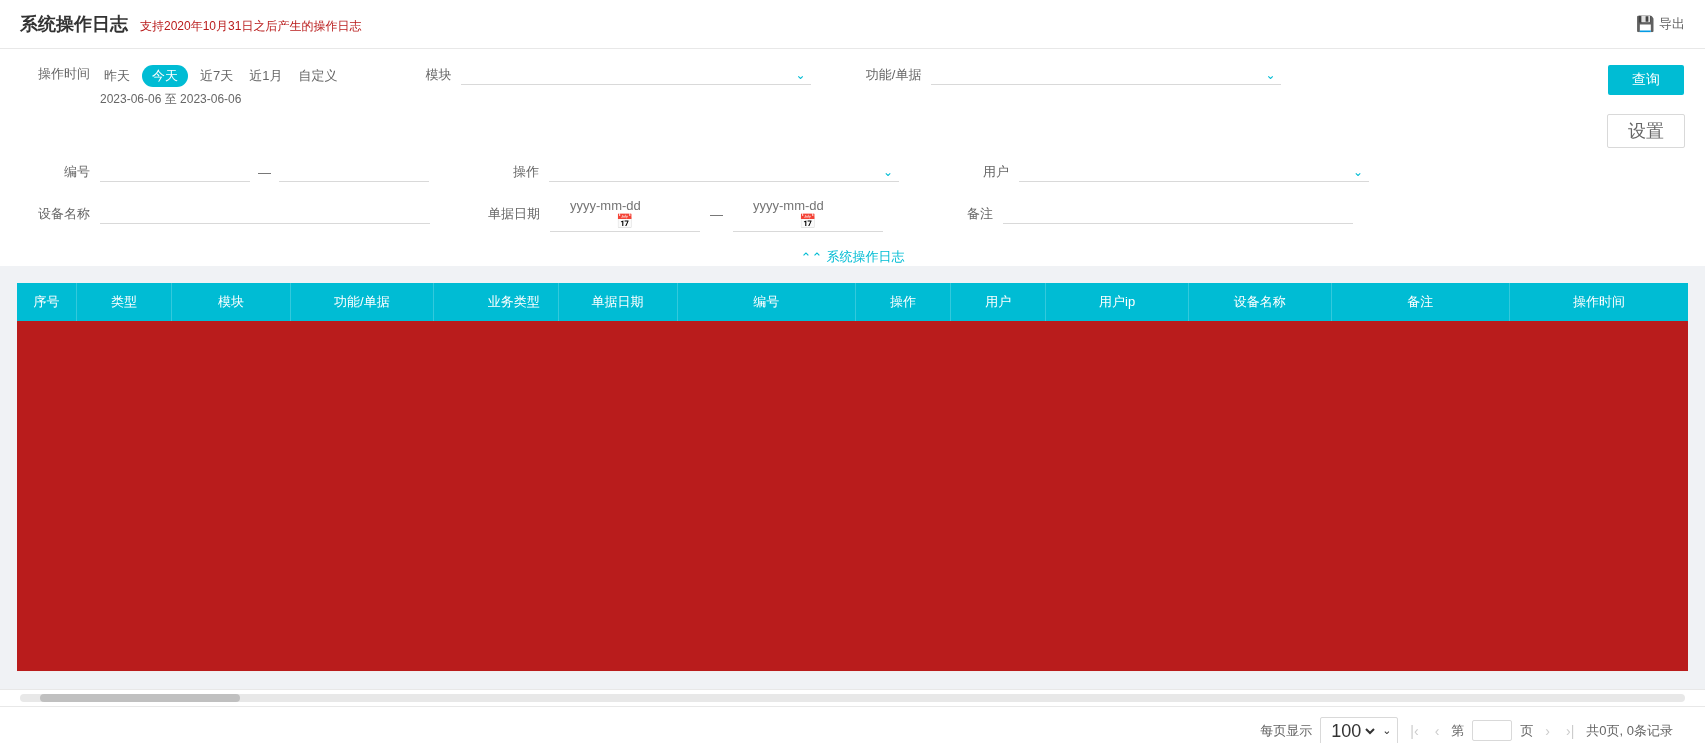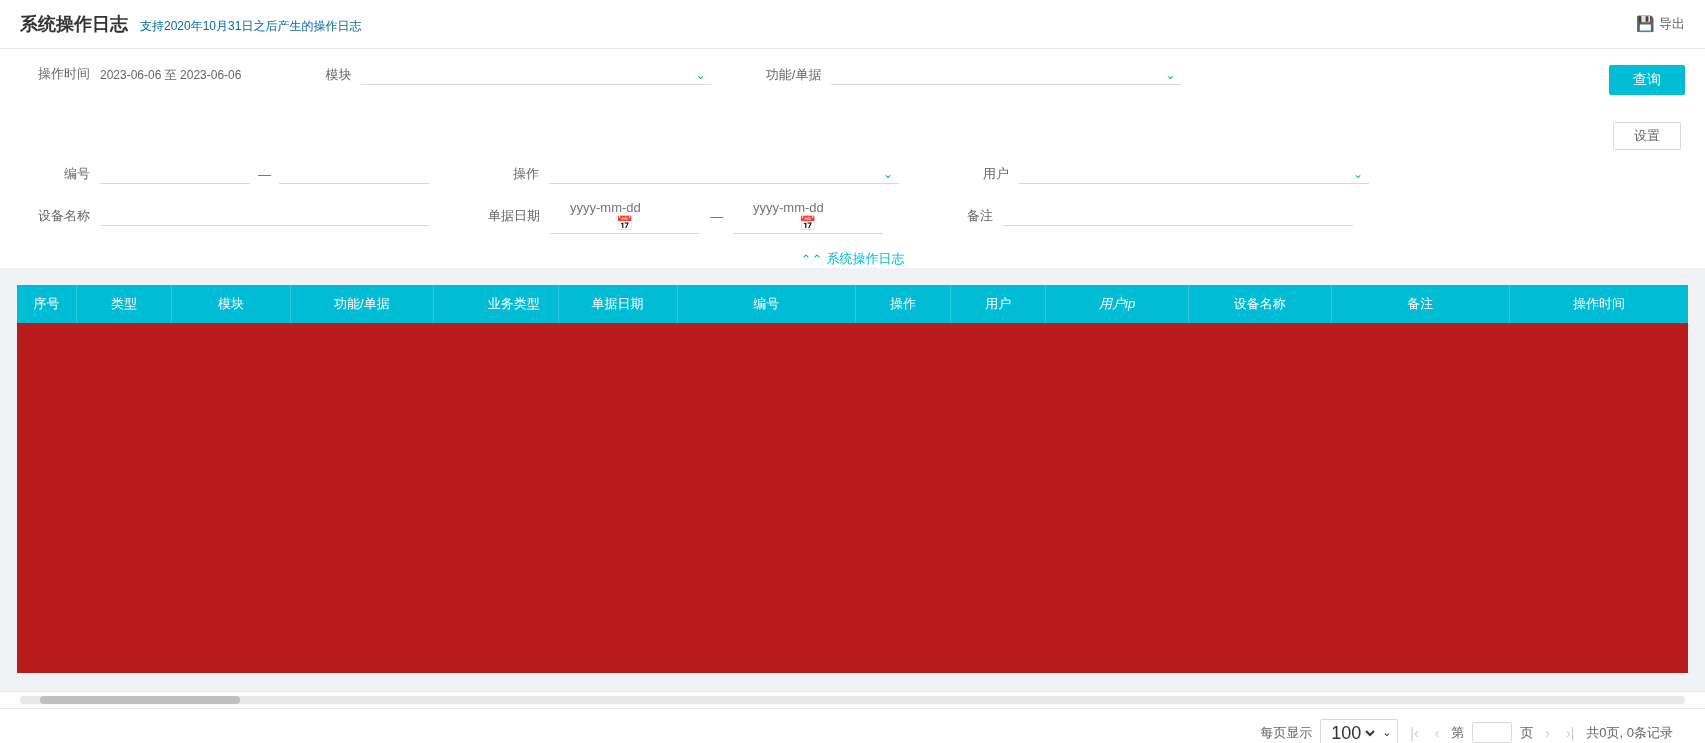--- a/index.html
+++ b/index.html
@@ -4,21 +4,21 @@
   <style>
     * { box-sizing: border-box; margin: 0; padding: 0; }
     body { font-family: 'Microsoft YaHei', Arial, sans-serif; font-size: 13px; background: #f0f2f5; color: #333; }
 
     .page-wrapper { width: 1705px; min-height: 743px; background: #f0f2f5; display: flex; flex-direction: column; }
 
     
     .page-header { background: #fff; padding: 12px 20px; display: flex; align-items: center; justify-content: space-between; border-bottom: 1px solid #e8e8e8; }
     .page-header-left { display: flex; align-items: baseline; gap: 12px; }
     .page-title { font-size: 18px; font-weight: bold; color: #333; }
-    .page-subtitle { font-size: 12px; color: #0369a1; }
+    .page-subtitle { font-size: 12px; color: #b91c1c; }
     .export-btn { display: flex; align-items: center; gap: 4px; color: #666; font-size: 13px; cursor: pointer; border: none; background: none; }
 
     .filter-label { width: 80px; text-align: right; color: #666; font-size: 13px; flex-shrink: 0; padding-right: 10px; }
 
     
     .time-filter-group { display: flex; align-items: center; gap: 8px; }
     .time-btn { border: none; background: none; cursor: pointer; color: #666; font-size: 13px; padding: 2px 4px; }
     .time-btn.active { background: #00bcd4; color: #fff; border-radius: 12px; padding: 2px 10px; }
     .time-date-range { color: #666; font-size: 12px; margin-top: 2px; }
 
@@ -38,21 +38,21 @@
 
     
     .date-range-wrapper { display: flex; align-items: center; gap: 6px; }
     .date-input-wrap { display: flex; align-items: center; border-bottom: 1px solid #d9d9d9; padding: 2px 6px; width: 150px; flex-direction: column; }
     .date-input { border: none; outline: none; font-size: 13px; color: #bbb; width: 110px; background: transparent; }
     .date-icon { color: #00bcd4; font-size: 14px; cursor: pointer; }
     .date-dash { color: #666; margin: 0 4px; }
 
     
     .query-btn { background: #00bcd4; color: #fff; border: none; padding: 6px 24px; font-size: 14px; cursor: pointer; border-radius: 2px; }
-    .settings-btn { background: #fff; color: #666; border: 1px solid #d9d9d9; padding: 4px 20px; font-size: 13px; cursor: pointer; border-radius: 2px; margin-top: 8px; }
+    .settings-btn { background: #fff; color: #666; border: 1px solid #d9d9d9; padding: 4px 20px; font-size: 18px; cursor: pointer; border-radius: 2px; margin-top: 0; }
 
     .filter-actions { display: flex; flex-direction: column; align-items: center; gap: 19px; }
 
     
     .collapse-row { display: flex; justify-content: center; padding: 8px 0 0; }
     .collapse-btn { border: none; background: none; color: #00bcd4; font-size: 13px; cursor: pointer; display: flex; align-items: center; gap: 4px; }
 
     
     .table-area { flex: 1; background: #b91c1c; margin: 17px; overflow: auto; }
     .data-table { width: 100%; border-collapse: collapse; }
@@ -95,20 +95,27 @@
     </button>
   </div>
 
   <div class="filter-section">
 
     <div style="display:flex; align-items:flex-start; margin-bottom:14px; gap:0;">
 
       <div style="display:flex; align-items:flex-start; flex-shrink:0;">
         <span class="filter-label">操作时间</span>
         <div style="display:flex; flex-direction:column; gap:2px;">
+          <div class="time-filter-group">
+            <button class="time-btn">昨天</button>
+            <button class="time-btn active">今天</button>
+            <button class="time-btn">近7天</button>
+            <button class="time-btn">近1月</button>
+            <button class="time-btn">自定义</button>
+          </div>
           <div class="time-date-range">2023-06-06 至 2023-06-06</div>
         </div>
       </div>
 
       <div style="width:40px;"></div>
 
       <div style="display:flex; align-items:center; flex-shrink:0;">
         <span class="filter-label">模块</span>
         <div class="select-wrapper" style="width:350px;">
           <input class="select-input" type="text" value="" style="">
@@ -217,21 +224,21 @@
         <tr>
           <th style="width:50px;">序号</th>
           <th style="width:80px;">类型</th>
           <th style="width:100px;">模块</th>
           <th style="width:120px;">功能/单据</th>
           <th style="width:100px;padding-left:44px;">业务类型</th>
           <th style="width:100px;">单据日期</th>
           <th style="width:150px;">编号</th>
           <th style="width:80px;">操作</th>
           <th style="width:80px;">用户</th>
-          <th style="width:120px;font-style:italic;">用户ip</th>
+          <th style="width:120px;">用户ip</th>
           <th style="width:120px;">设备名称</th>
           <th style="width:150px;">备注</th>
           <th style="width:150px;">操作时间</th>
         </tr>
       </thead>
       <tbody>
         <tr class="empty-area">
           <td colspan="13"></td>
         </tr>
       </tbody>

